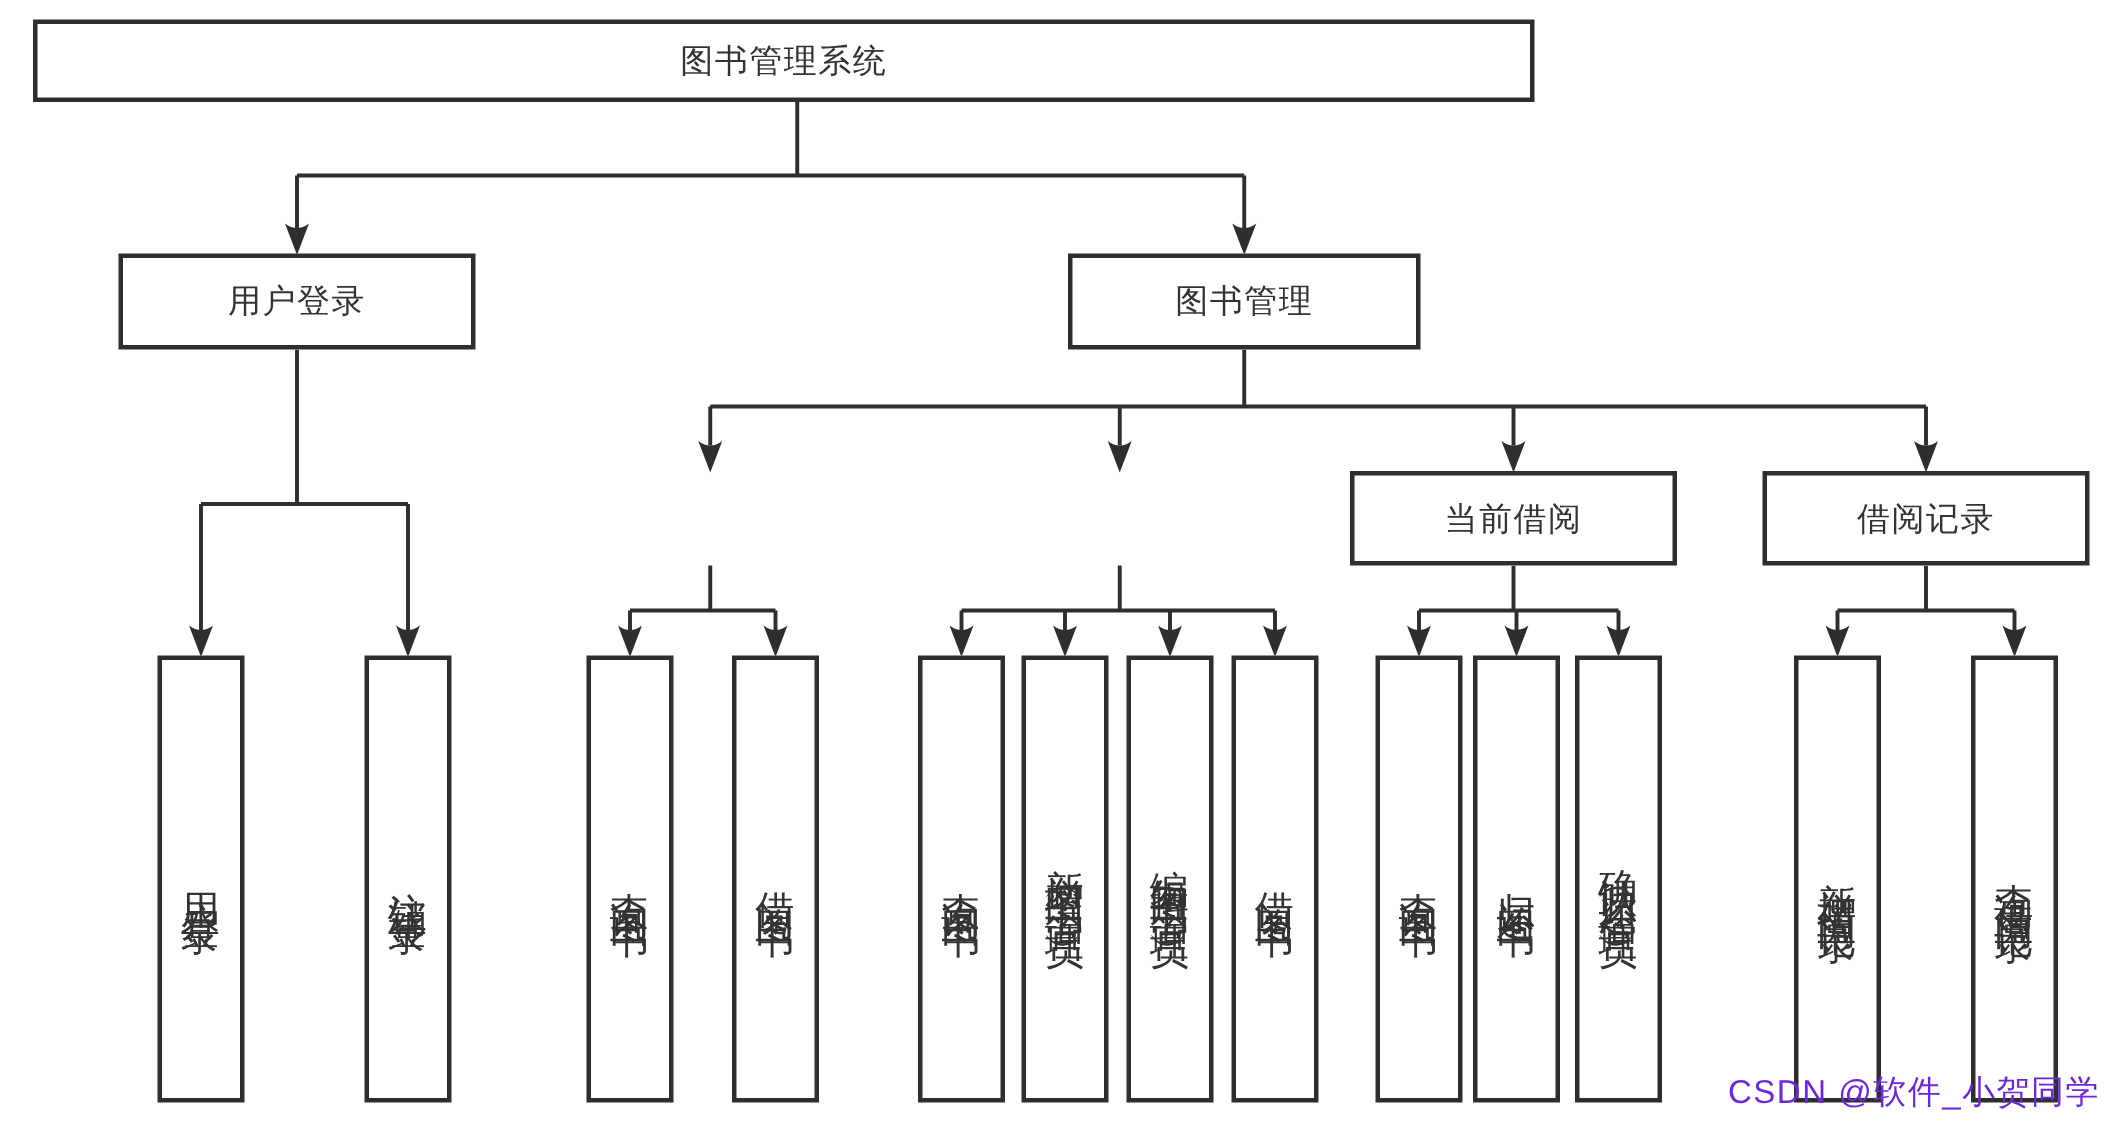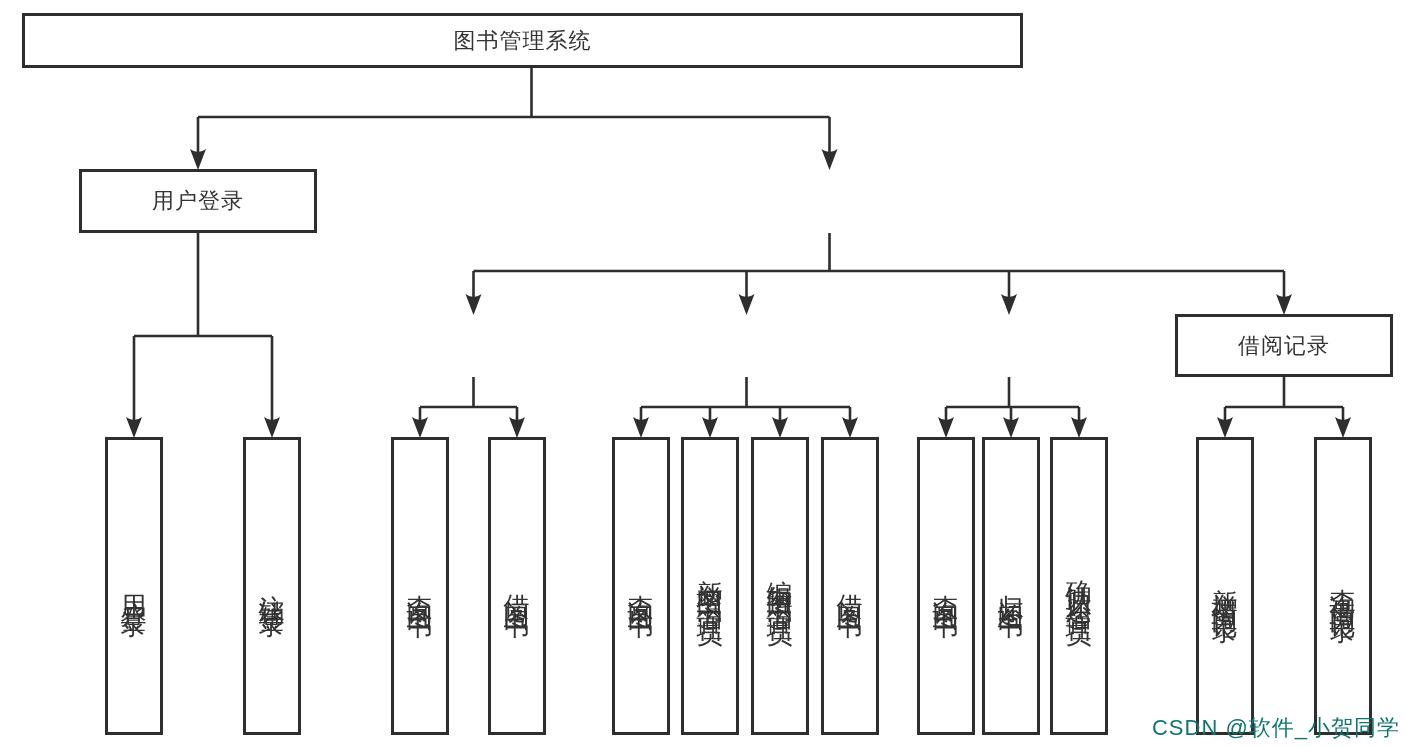--- a/index.html
+++ b/index.html
@@ -50,21 +50,21 @@
     letter-spacing: 6px;
     line-height: 1;
     color: #333333;
     white-space: nowrap;
   }
   #watermark {
     position: absolute;
     right: 5px;
     bottom: 4px;
     font-size: 22px;
-    color: #0f766e;
+    color: #6d28d9;
     letter-spacing: 1px;
     z-index: 5;
   }
 </style>
 </head>
 <body>
 
 <div id="canvas">
 
   <svg id="connectors" viewBox="0 0 1405 747" xmlns="http://www.w3.org/2000/svg" aria-hidden="true">
@@ -120,21 +120,23 @@
              M938 417 Q946 423 954 417 L946 438 Z
              M1003 417 Q1011 423 1019 417 L1011 438 Z
              M1071 417 Q1079 423 1087 417 L1079 438 Z
              M1217 417 Q1225 423 1233 417 L1225 438 Z
              M1335 417 Q1343 423 1351 417 L1343 438 Z"></path>
   </svg>
 
   <div class="box hnode" id="n-root">图书管理系统</div>
 
   <div class="box hnode" id="n-user-login">用户登录</div>
+  <div class="box hnode" id="n-book-mgmt">图书管理</div>
 
+  <div class="box hnode" id="n-current-borrow">当前借阅</div>
   <div class="box hnode" id="n-borrow-records">借阅记录</div>
 
   <div class="box leaf" style="left:105px">
     <span class="vtext">用户登录</span>
   </div>
   <div class="box leaf" style="left:243px">
     <span class="vtext">注销登录</span>
   </div>
 
   <div class="box leaf" style="left:391px">

